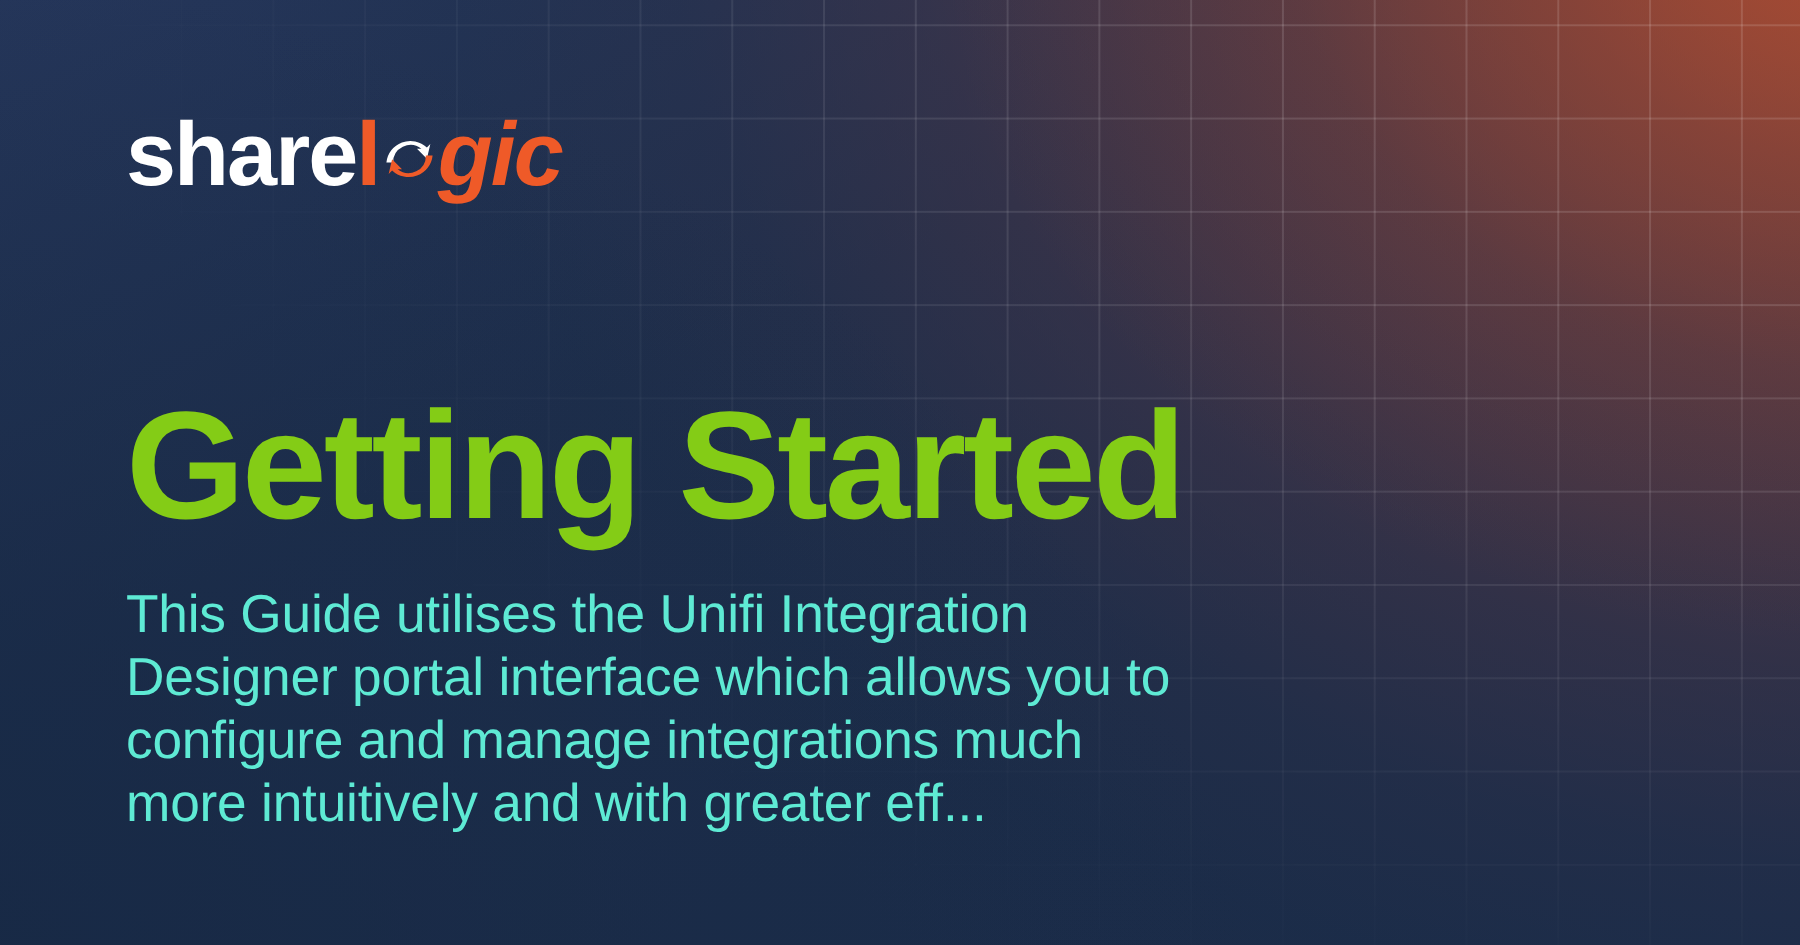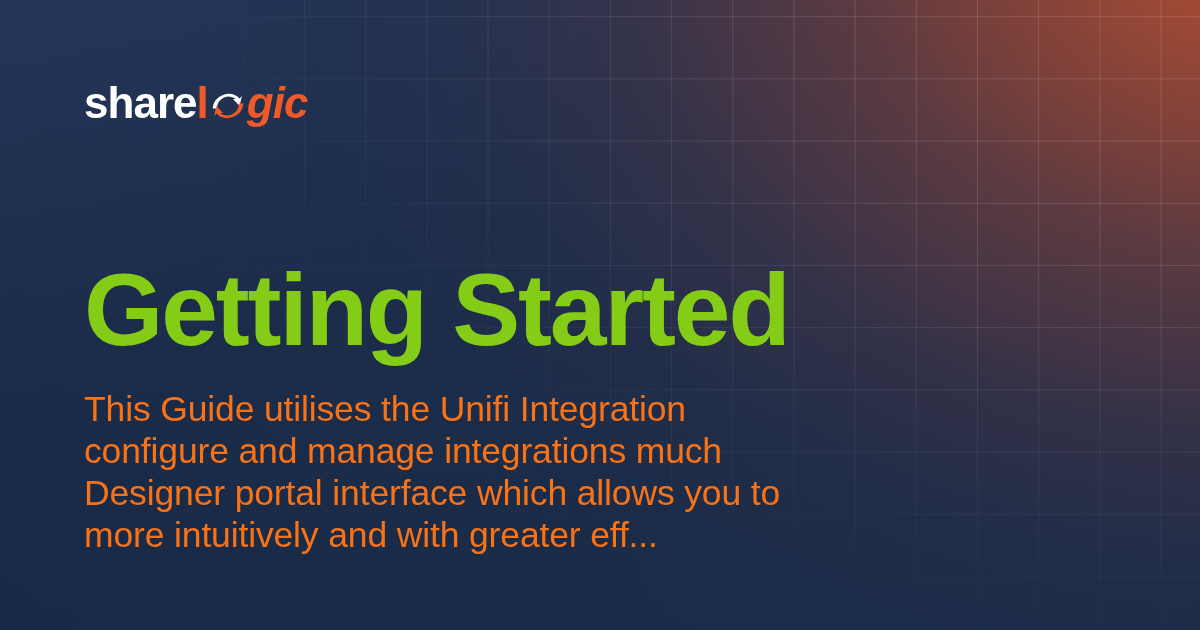--- a/index.html
+++ b/index.html
@@ -81,21 +81,21 @@
   }
 
   
   #logo {
     position:absolute;
     left:84px; top:77px;
     display:flex; align-items:center;
     height:52px;
   }
   .logo-word {
-    font-size:44px;
+    font-size:60px;
     font-weight:700;
     letter-spacing:-0.022em;
     line-height:52px;
     white-space:pre;
   }
   .logo-share { color:#ffffff; }
   .logo-l     { color:#ef5a28; }
   .logo-gic   { color:#ef5a28;font-style:italic; }
 
   .logo-sync {
@@ -117,21 +117,21 @@
     letter-spacing:-0.021em;
     line-height:104px;
     white-space:nowrap;
   }
 
   
   #summary {
     position:absolute;
     left:84px; top:388px;
     width:790px;
-    color:#f97316;
+    color:#5eead4;
     font-size:35.5px;
     font-weight:400;
     line-height:42px;
     letter-spacing:-0.004em;
   }
   #summary .ln { display:block; white-space:nowrap; }
 </style>
 </head>
 <body>
 
@@ -168,18 +168,18 @@
                  Z" fill="#ef5a28"></path>
       </svg>
     </span>
     <span class="logo-word logo-gic">gic</span>
   </div>
 
   <h1 id="headline">Getting Started</h1>
 
   <p id="summary">
     <span class="ln">This Guide utilises the Unifi Integration</span>
+    <span class="ln">Designer portal interface which allows you to</span>
     <span class="ln">configure and manage integrations much</span>
-    <span class="ln">Designer portal interface which allows you to</span>
     <span class="ln">more intuitively and with greater eff...</span>
   </p>
 
 </div>
 
 </body></html>

